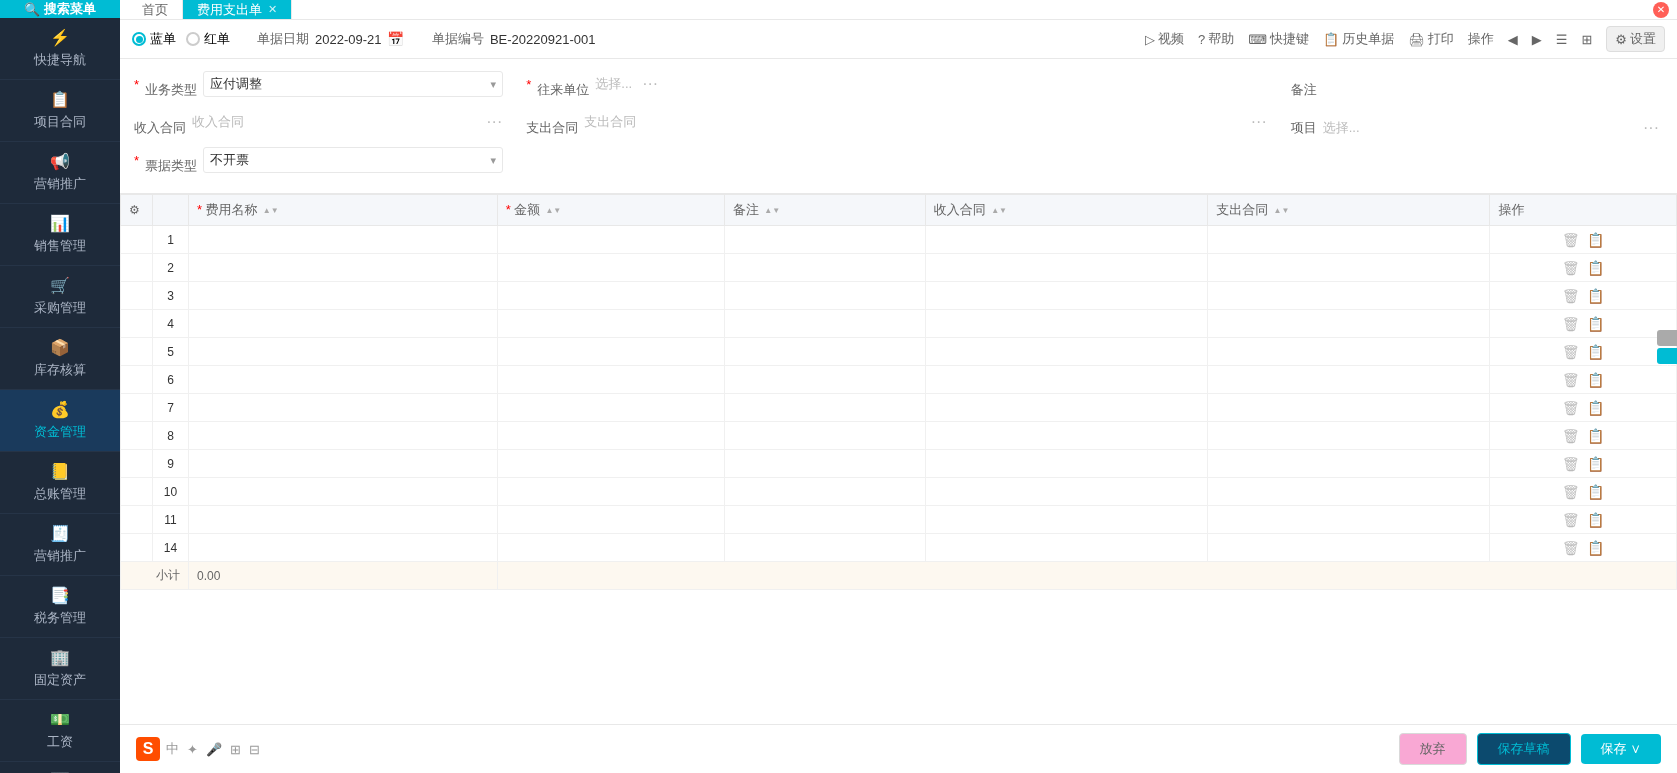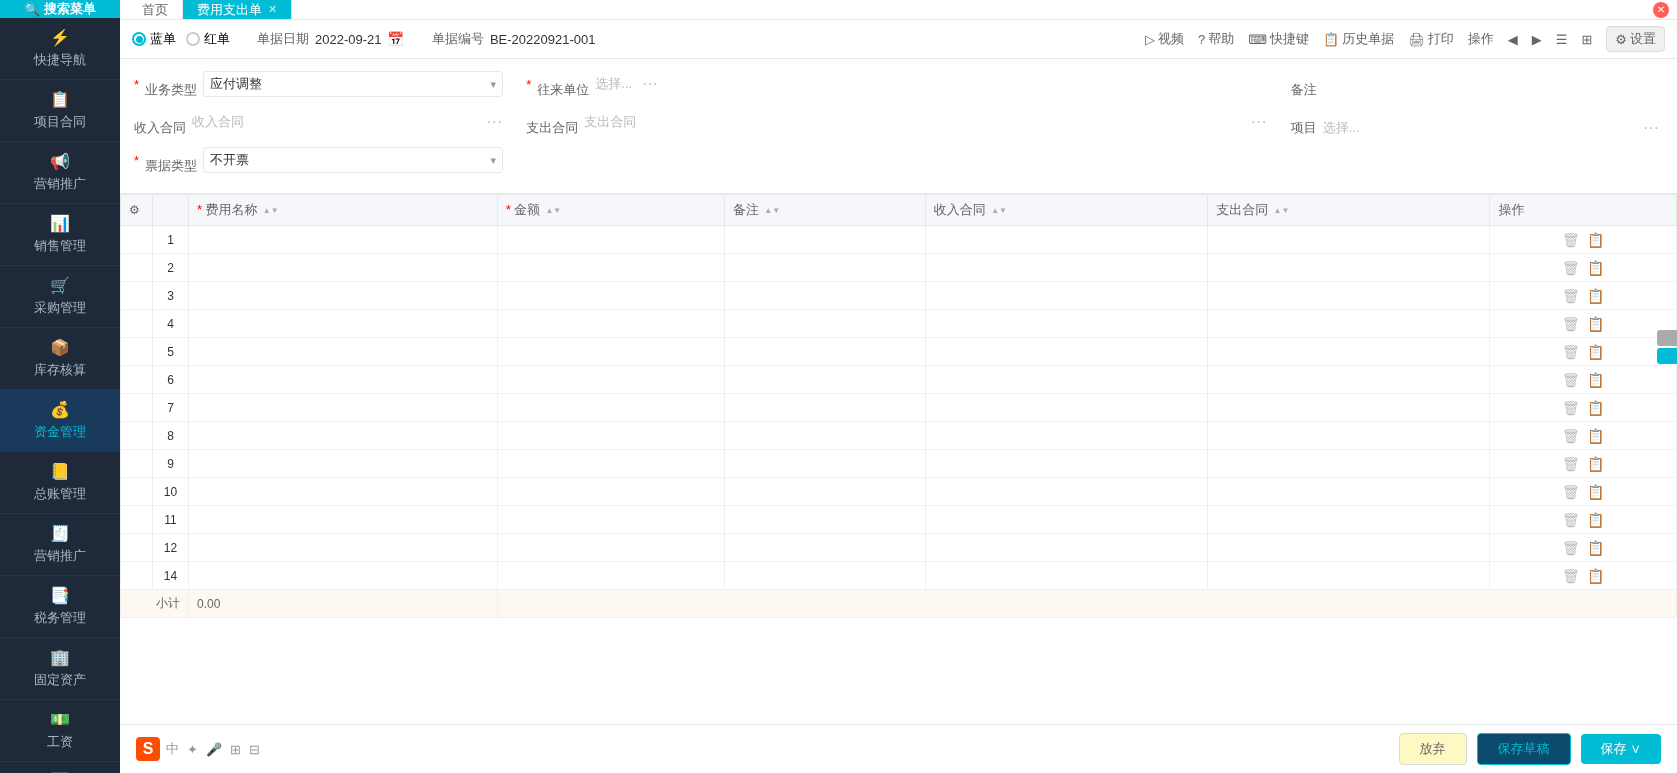--- a/index.html
+++ b/index.html
@@ -269,21 +269,21 @@
       width: 24px;
       height: 24px;
       border-radius: 4px;
       display: flex;
       align-items: center;
       justify-content: center;
     }
     .brand-icons { display: flex; gap: 8px; align-items: center; color: #999; font-size: 16px; }
     .btn-discard {
       border: 1px solid #d9d9d9;
-      background: #fef9c3;
+      background: #f9a8d4;
       padding: 6px 20px;
       border-radius: 4px;
       cursor: pointer;
       color: #666;
       font-size: 13px;
     }
     .btn-save-draft {
       border: 1px solid #00bcd4;
       background: #0c4a6e;
       padding: 6px 20px;
@@ -691,33 +691,20 @@
     <td></td>
     <td></td>
     <td></td>
     <td class="col-ops">
       <span class="op-icon">🗑</span>
       <span class="op-icon">📋</span>
     </td>
   </tr>
           <tr>
     <td></td>
-    <td class="row-num">12</td>
-    <td></td>
-    <td></td>
-    <td></td>
-    <td></td>
-    <td></td>
-    <td class="col-ops">
-      <span class="op-icon">🗑</span>
-      <span class="op-icon">📋</span>
-    </td>
-  </tr>
-          <tr>
-    <td></td>
     <td class="row-num">14</td>
     <td></td>
     <td></td>
     <td></td>
     <td></td>
     <td></td>
     <td class="col-ops">
       <span class="op-icon">🗑</span>
       <span class="op-icon">📋</span>
     </td>

